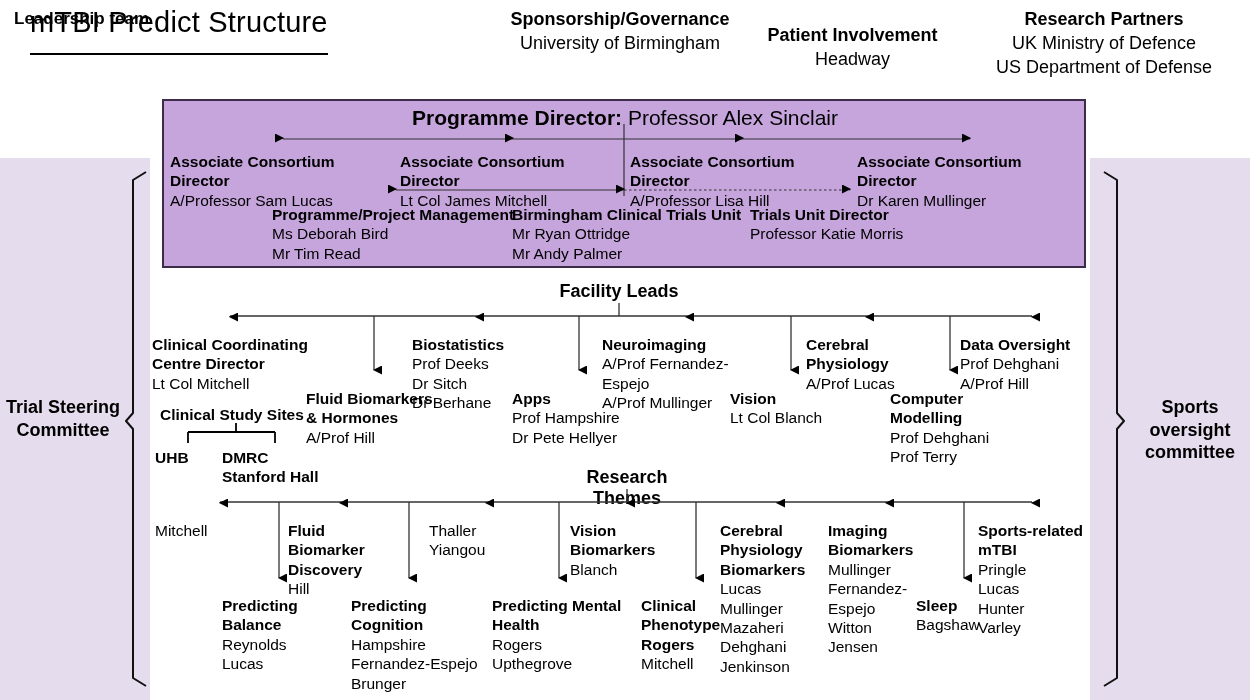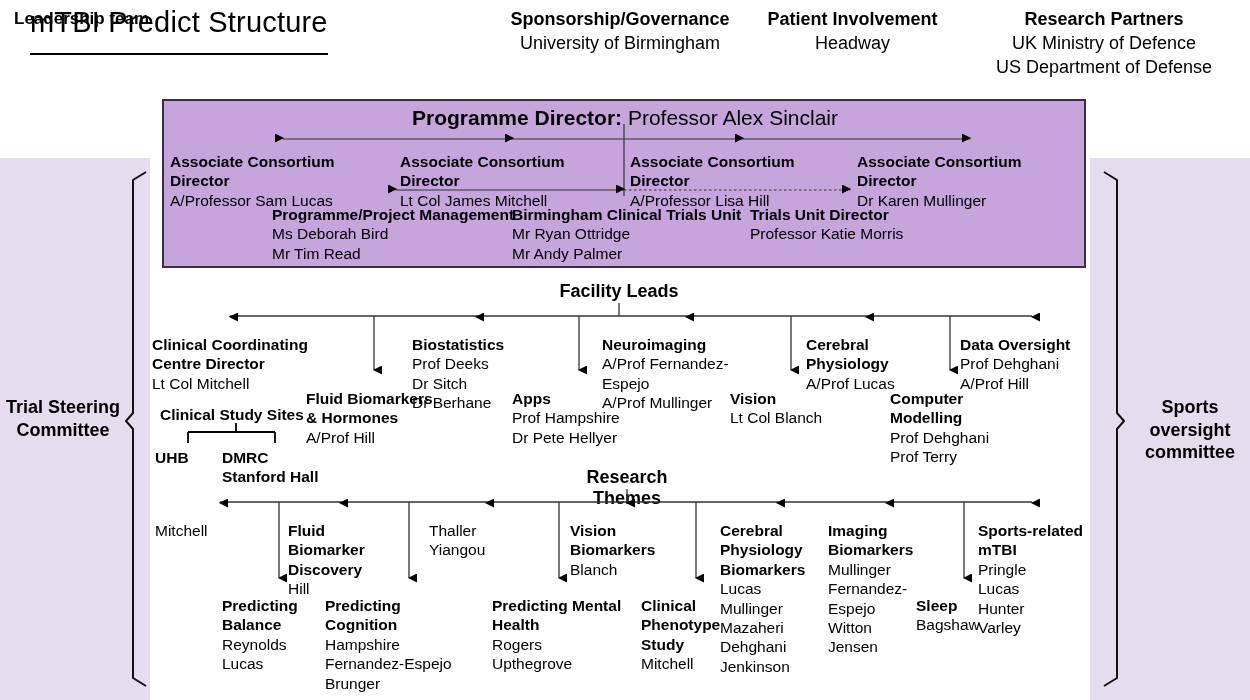--- a/index.html
+++ b/index.html
@@ -73,21 +73,21 @@
 <div class="side-label" style="left:1132px;top:396px;width:116px;">
   <span>Sports oversight committee</span>
 </div>
 
 <div class="abs" id="page-title">mTBI Predict Structure</div>
 
 <div class="abs hdr" style="left:475px;top:8px;width:290px;">
   <div class="h-title">Sponsorship/Governance</div>
   <div class="h-sub">University of Birmingham</div>
 </div>
-<div class="abs hdr" style="left:755px;top:8px;width:195px;text-align:center;">
+<div class="abs hdr" style="left:755px;top:24px;width:195px;text-align:center;">
   <div class="h-title">Patient Involvement</div>
   <div class="h-sub">Headway</div>
 </div>
 <div class="abs hdr" style="left:960px;top:8px;width:288px;">
   <div class="h-title">Research Partners</div>
   <div class="h-sub">UK Ministry of Defence</div>
   <div class="h-sub">US Department of Defense</div>
 </div>
 
 <div class="abs" id="leadership-box" style="background: rgb(198, 165, 220);"></div>
@@ -203,21 +203,21 @@
   <div class="t">Predicting Balance</div>
   <div class="n">Reynolds</div>
   <div class="n">Lucas</div>
 </div>
 
 <div class="node" style="left:288px;top:521px;width:104px;">
   <div class="t">Fluid Biomarker Discovery</div>
   <div class="n">Hill</div>
 </div>
 
-<div class="node" style="left:325px;top:596px;width:140px;">
+<div class="node" style="left:351px;top:596px;width:140px;">
   <div class="t">Predicting Cognition</div>
   <div class="n">Hampshire</div>
   <div class="n">Fernandez-Espejo</div>
   <div class="n">Brunger</div>
 </div>
 
 <div class="node" style="left:429px;top:521px;width:114px;">
   <div class="n">Thaller</div>
   <div class="n">Yiangou</div>
 </div>
@@ -227,21 +227,21 @@
   <div class="n">Rogers</div>
   <div class="n">Upthegrove</div>
 </div>
 
 <div class="node" style="left:570px;top:521px;width:114px;">
   <div class="t">Vision Biomarkers</div>
   <div class="n">Blanch</div>
 </div>
 
 <div class="node" style="left:641px;top:596px;width:110px;">
-  <div class="t">Clinical Phenotype Study</div>
+  <div class="t">Clinical Phenotype Rogers</div>
   <div class="n">Mitchell</div>
 </div>
 
 <div class="node" style="left:720px;top:521px;width:114px;">
   <div class="t">Cerebral Physiology Biomarkers</div>
   <div class="n">Lucas</div>
   <div class="n">Mullinger</div>
   <div class="n">Mazaheri</div>
   <div class="n">Dehghani</div>
   <div class="n">Jenkinson</div>

